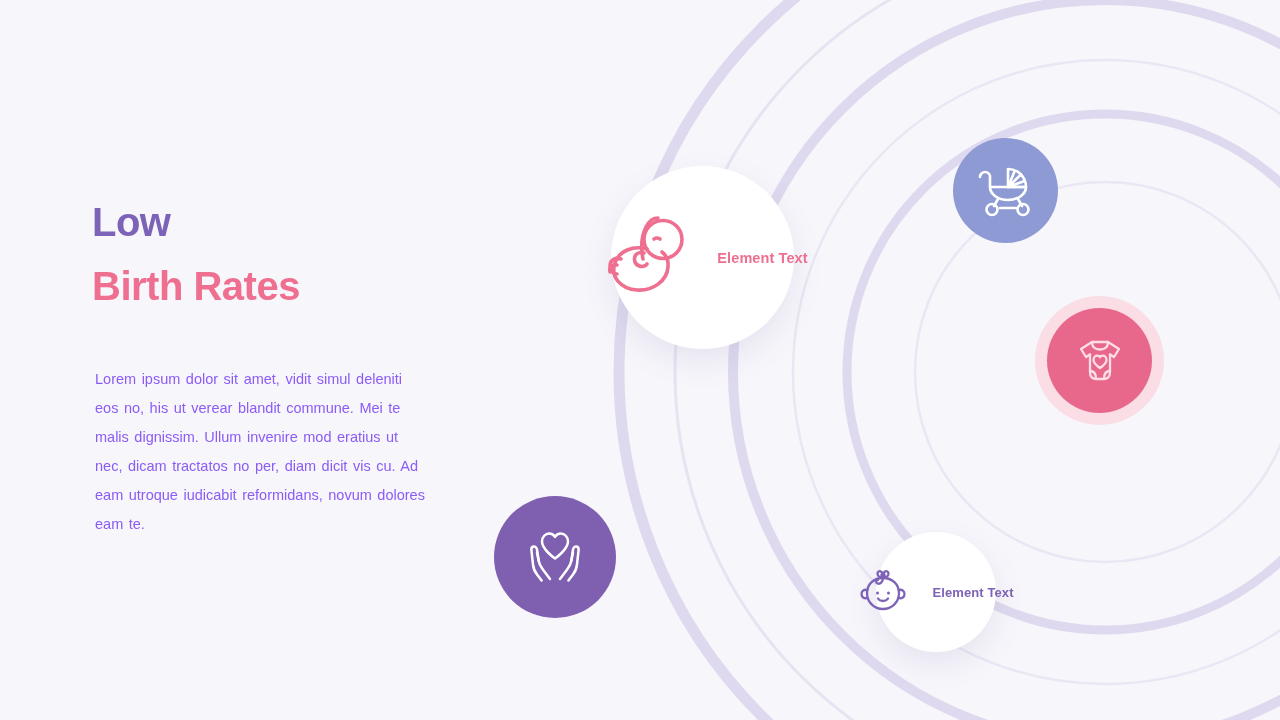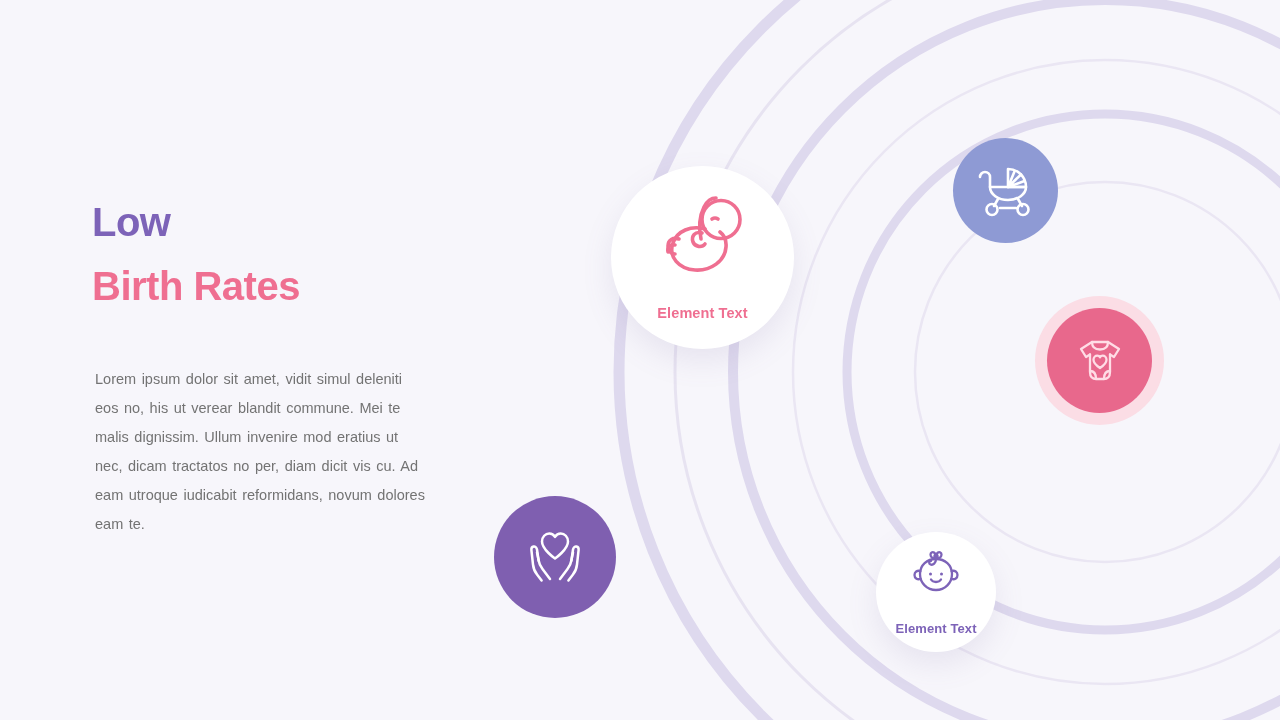--- a/index.html
+++ b/index.html
@@ -43,30 +43,30 @@
   .title .line2 { display: block; color: #ef6f91; }
 
   .body-copy {
     margin: 0;
     position: absolute;
     left: 3px;
     top: 175px;
     width: 330px;
     font-size: 14.5px;
     line-height: 29px;
-    color: #737373;
+    color: #8b5cf6;
     word-spacing: 1.5px;
   }
 
   
   .circle {
     position: absolute;
     border-radius: 50%;
     display: flex;
-    flex-direction: column;
+    flex-direction: row;
     align-items: center;
     justify-content: center;
     box-sizing: border-box;
     gap: 24px;
   }
   .circle-white {
     background: #ffffff;
     box-shadow: 0 12px 30px rgba(120, 110, 160, 0.13);
   }
 

